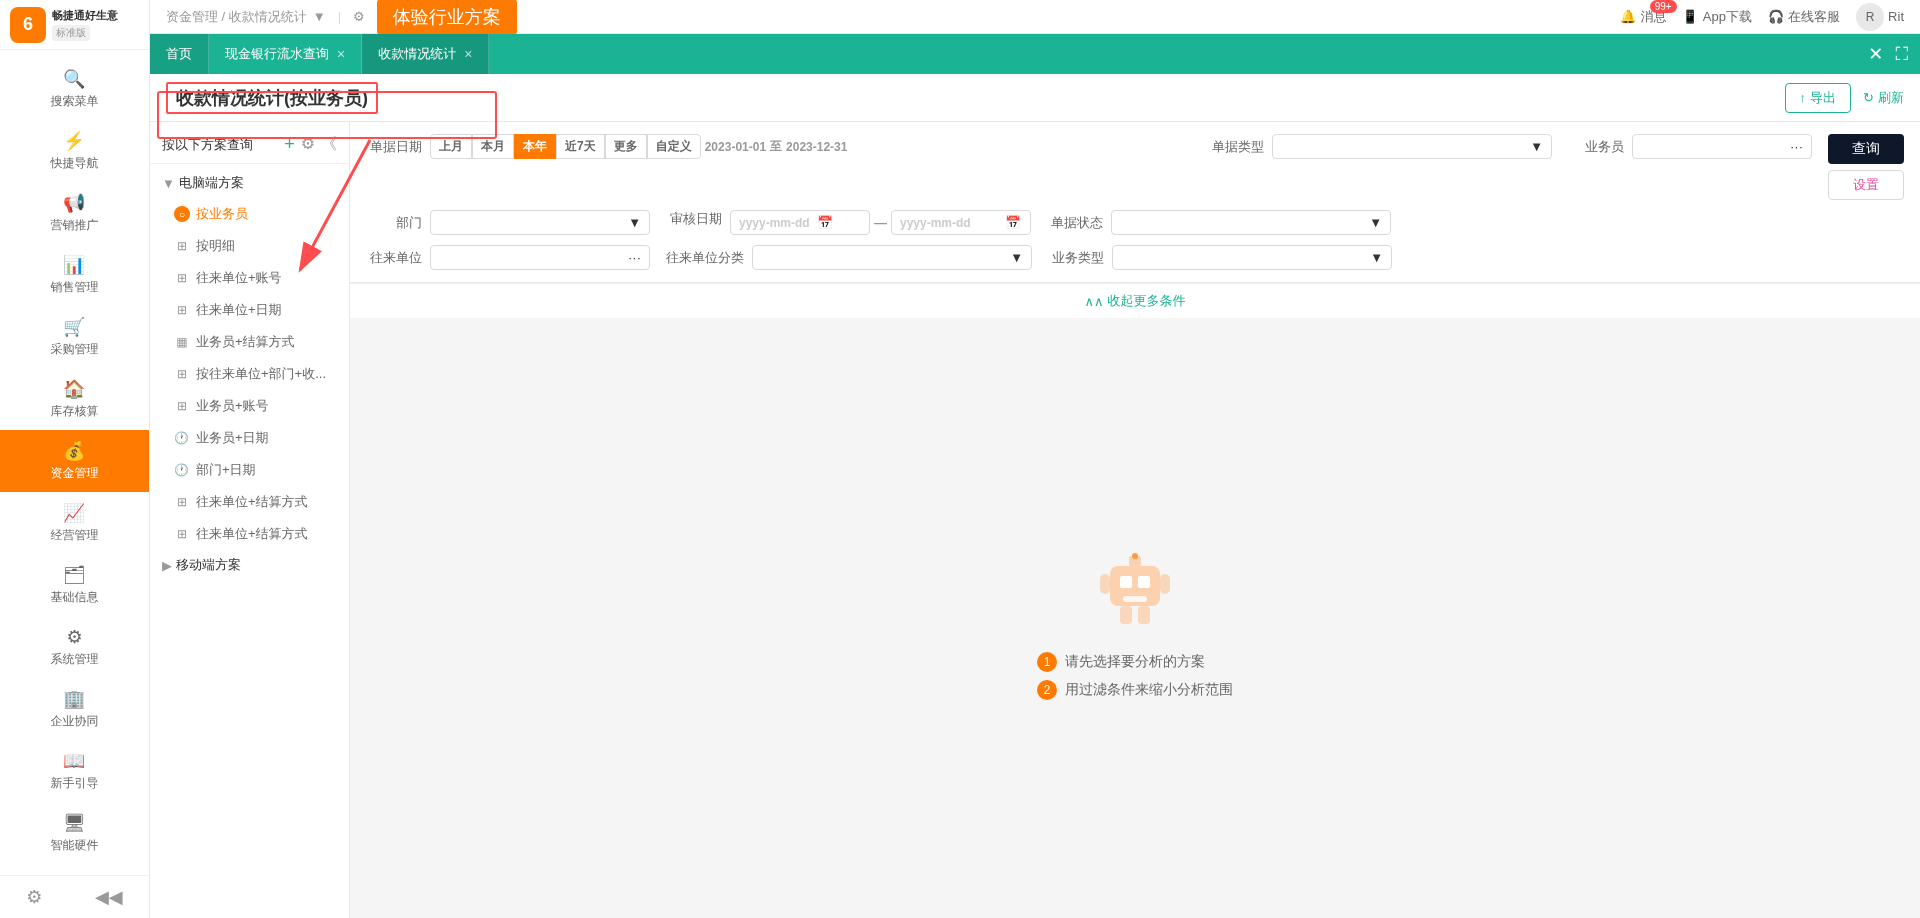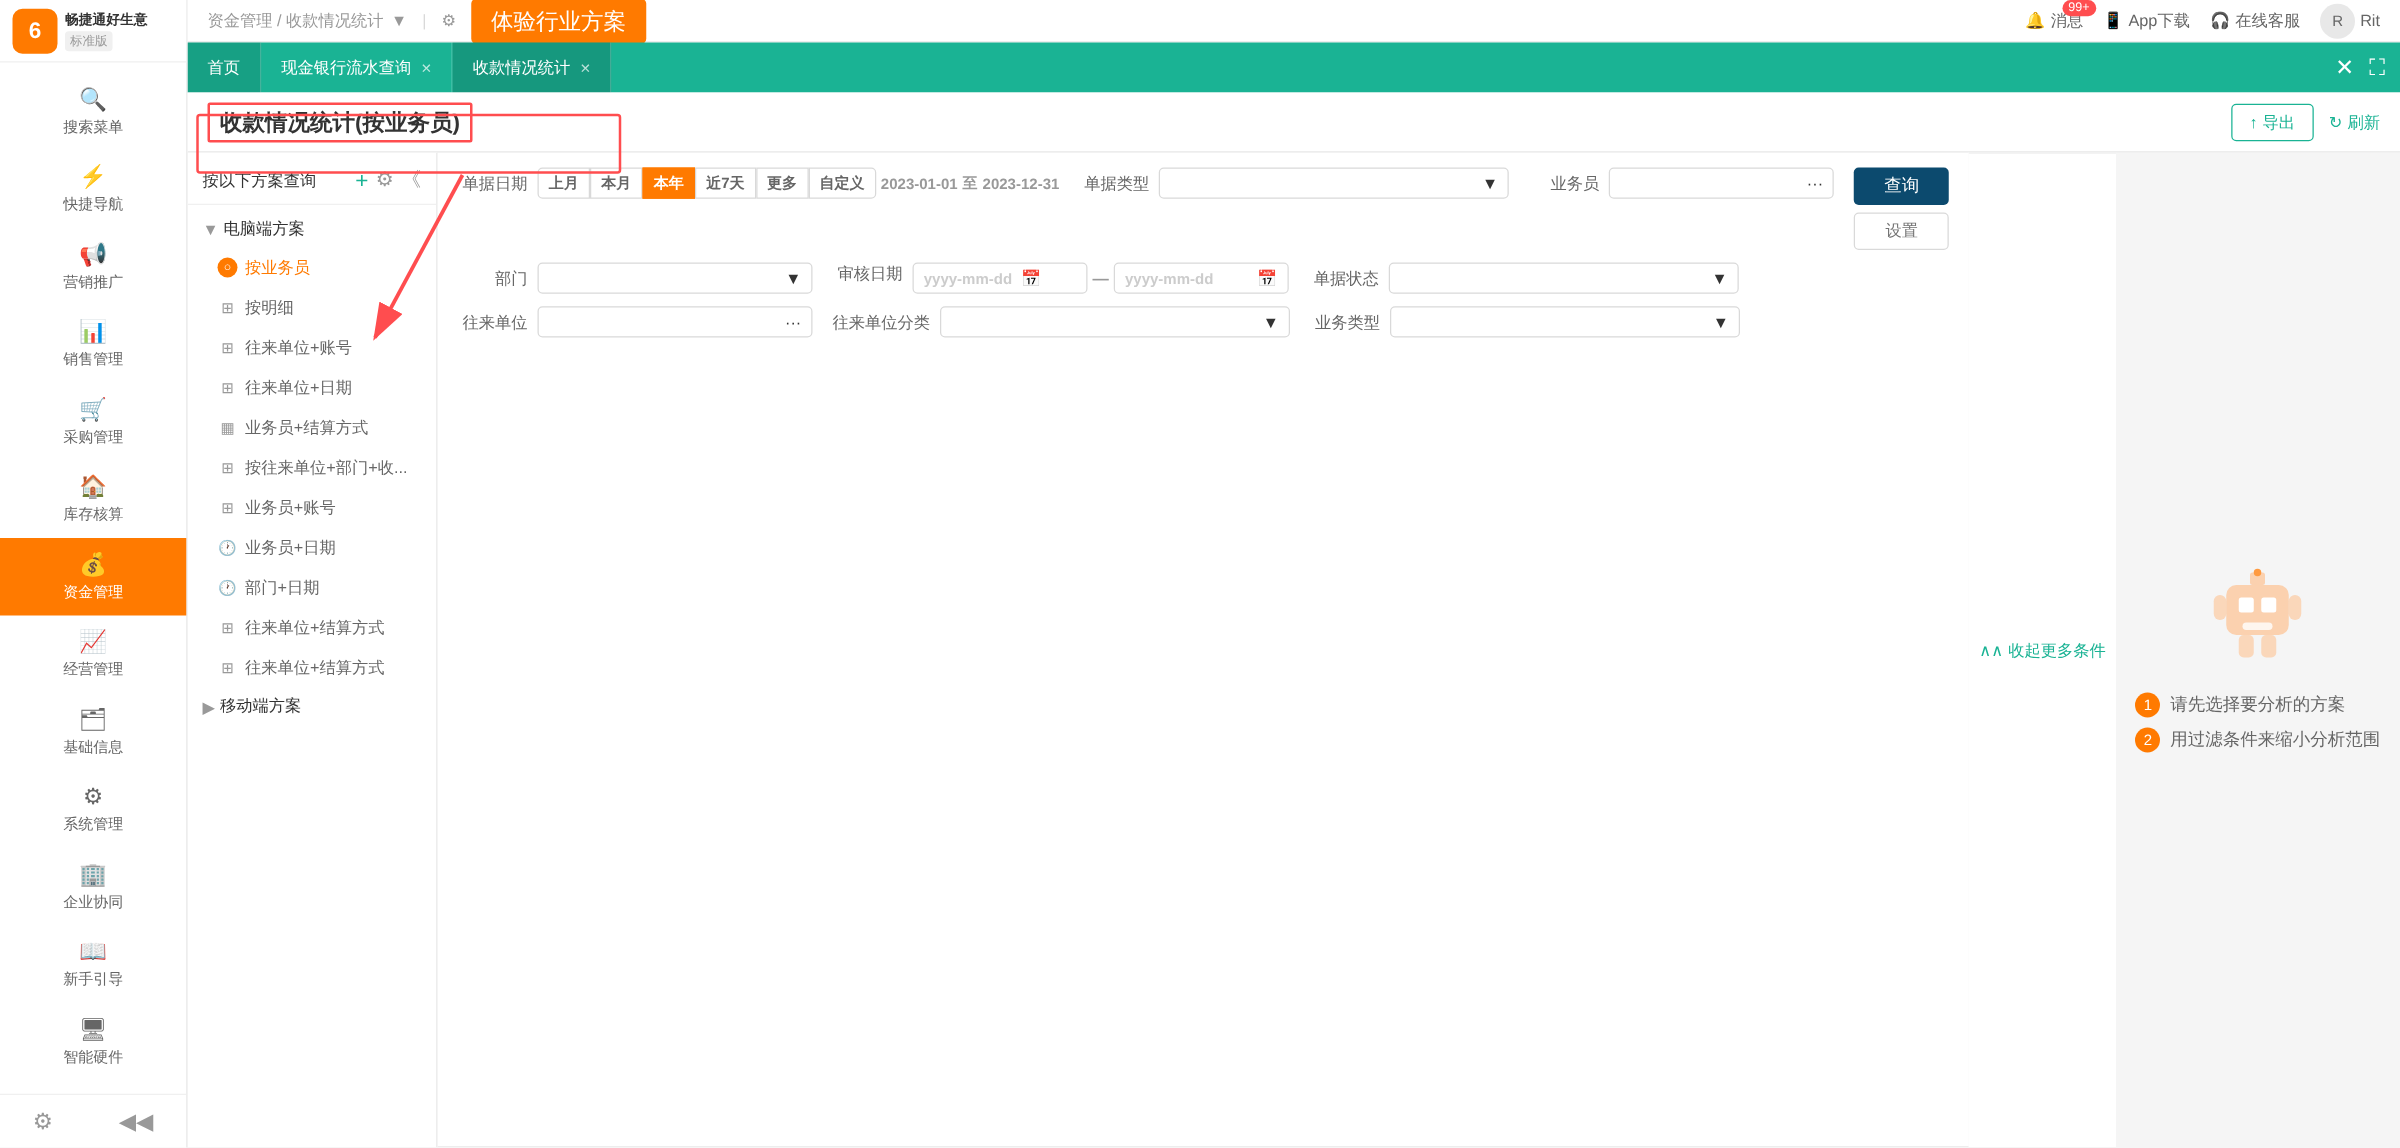--- a/index.html
+++ b/index.html
@@ -56,40 +56,40 @@
     .scheme-list { flex: 1; overflow-y: auto; padding: 4px 0; }
     .scheme-group { }
     .scheme-group-header { display: flex; align-items: center; padding: 6px 12px; cursor: pointer; color: #333; font-size: 13px; }
     .scheme-group-arrow { margin-right: 4px; color: #999; }
     .scheme-item { display: flex; align-items: center; padding: 7px 12px 7px 24px; cursor: pointer; color: #666; font-size: 13px; }
     .scheme-item.active { color: #ff7a00; }
     .scheme-item-icon { width: 16px; height: 16px; margin-right: 6px; display: flex; align-items: center; justify-content: center; font-size: 12px; }
     .scheme-item-icon.orange-circle { background: #ff7a00; border-radius: 50%; color: white; font-size: 10px; width: 16px; height: 16px; }
 
     
-    .right-panel { flex: 1; display: flex; flex-direction: row; overflow: hidden; }
+    .right-panel { flex: 1; display: flex; flex-direction: column; overflow: hidden; }
 
     
     .filter-area { background: white; padding: 12px 16px; border-bottom: 1px solid #e8e8e8; }
     .filter-label { color: #666; font-size: 13px; white-space: nowrap; min-width: 56px; text-align: right; }
     .filter-control { display: flex; align-items: center; gap: 4px; font-weight: bold; }
     .date-tabs { display: flex; gap: 0; }
     .date-tab { padding: 3px 8px; border: 1px solid #d9d9d9; cursor: pointer; font-size: 12px; color: #666; background: white; }
     .date-tab:first-child { border-radius: 4px 0 0 4px; }
     .date-tab:last-child { border-radius: 0 4px 4px 0; }
     .date-tab.active { background: #ff7a00; color: white; border-color: #ff7a00; }
     .date-range { display: flex; align-items: center; gap: 4px; color: #999; font-size: 12px; }
     .filter-select { border: 1px solid #d9d9d9; border-radius: 4px; padding: 4px 8px; font-size: 13px; color: #333; background: white; min-width: 160px; display: flex; align-items: center; justify-content: space-between; cursor: pointer; }
     .filter-select-wide { min-width: 280px; }
     .filter-input { border: 1px solid #d9d9d9; border-radius: 4px; padding: 4px 8px; font-size: 13px; color: #ccc; background: white; min-width: 140px; }
     .filter-dash { color: #999; }
     .filter-calendar { color: #999; margin-left: 4px; cursor: pointer; }
     .filter-action-btns { display: flex; flex-direction: column; gap: 6px; margin-left: auto; }
-    .btn-query { background: #0c4a6e; color: white; border: none; padding: 6px 24px; border-radius: 4px; cursor: pointer; font-size: 14px; }
-    .btn-setting { background: none; border: 1px solid #d9d9d9; color: #737373; padding: 5px 20px; border-radius: 4px; cursor: pointer; font-size: 13px; }
+    .btn-query { background: #0f172a; color: white; border: none; padding: 6px 24px; border-radius: 4px; cursor: pointer; font-size: 14px; }
+    .btn-setting { background: none; border: 1px solid #d9d9d9; color: #ec4899; padding: 5px 20px; border-radius: 4px; cursor: pointer; font-size: 13px; }
 
     
     .collapse-bar { background: white; border-top: 1px solid #f0f0f0; display: flex; justify-content: center; padding: 8px; }
     .collapse-btn { color: #1ab394; cursor: pointer; font-size: 13px; display: flex; align-items: center; gap: 4px; }
 
     
     .results-area { flex: 1; background: #f5f5f5; display: flex; align-items: center; justify-content: center; }
     .empty-state { display: flex; flex-direction: column; align-items: center; gap: 16px; }
     .empty-tips { display: flex; flex-direction: column; gap: 8px; }
     .empty-tip { display: flex; align-items: center; gap: 8px; color: #666; font-size: 14px; }

